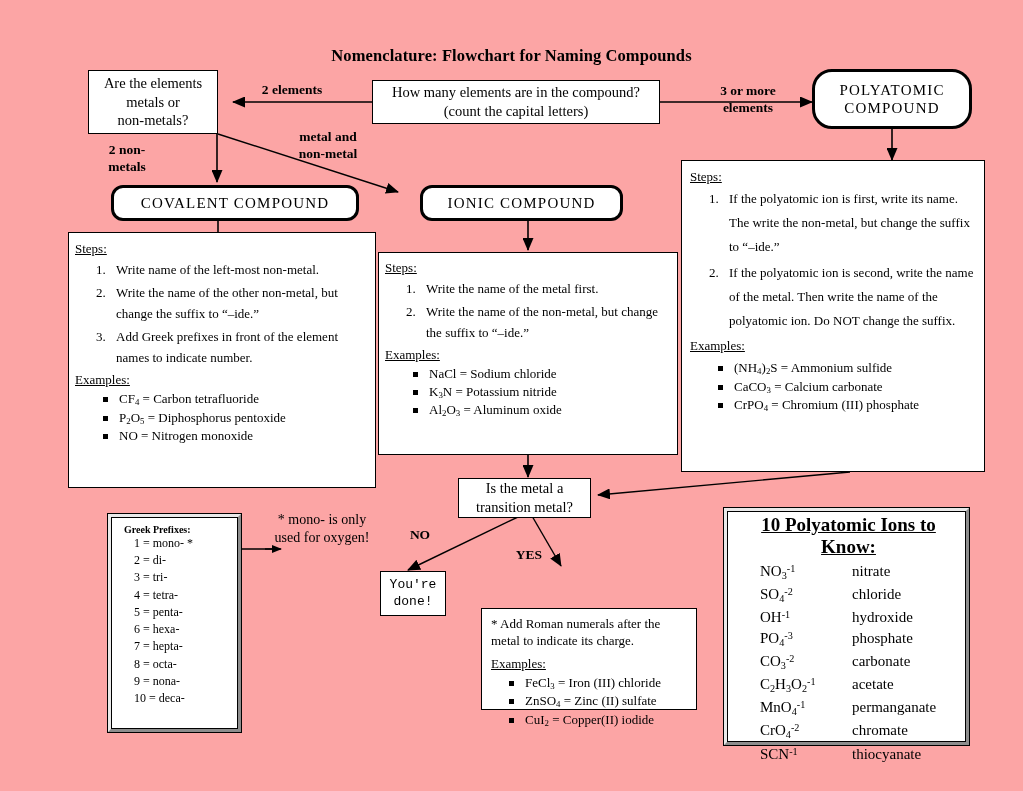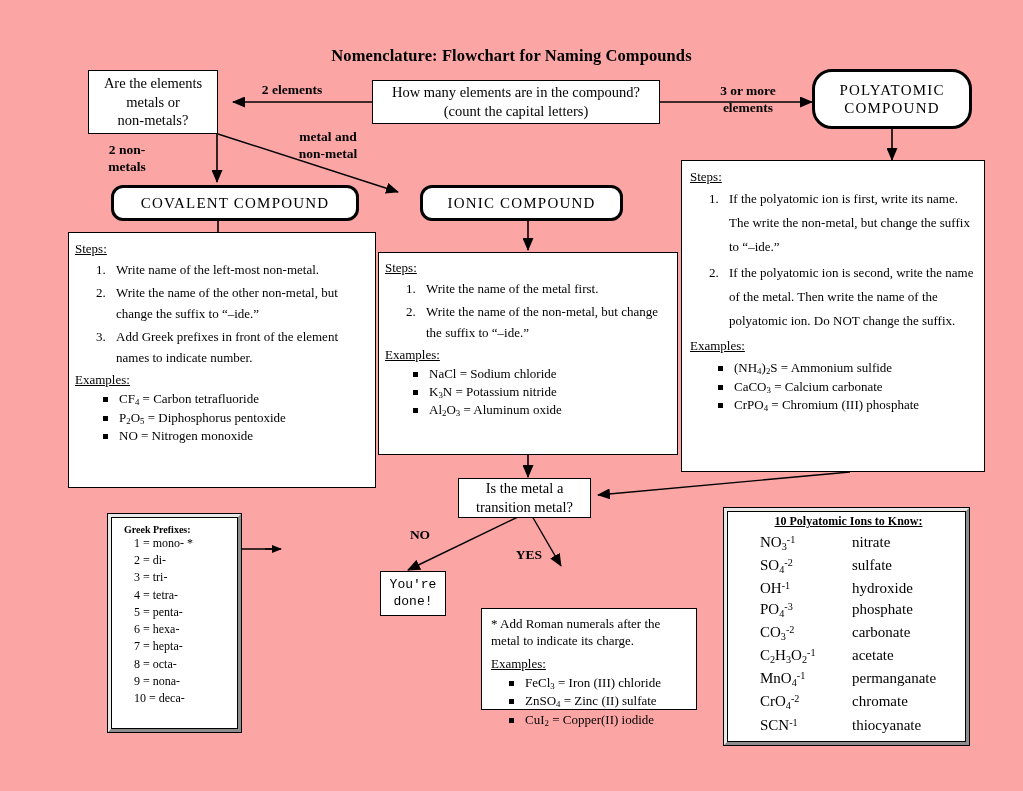--- a/index.html
+++ b/index.html
@@ -110,21 +110,21 @@
     border: 1px solid #000;
     box-sizing: border-box;
     background: #fff;
   }
 
   .prefix-title { font-weight: bold; font-size: 10px; }
   .prefix-line { font-size: 12px; line-height: 1.435; }
 
   .ion-title {
     font-weight: bold;
-    font-size: 12px;
+    font-size: 19px;
     text-decoration: underline;
     text-align: center;
   }
   .ion-row { display: flex; font-size: 15px; line-height: 1.0; }
   .ion-f { width: 92px; }
   .ion-n { }
 
   .note { font-size: 14px; text-align: center; line-height: 1.3; }
 
   svg.lines { position: absolute; left: 0; top: 0; width: 1023px; height: 791px; pointer-events: none; }
@@ -280,32 +280,33 @@
         <div class="prefix-line">5 = penta-</div>
         <div class="prefix-line">6 = hexa-</div>
         <div class="prefix-line">7 = hepta-</div>
         <div class="prefix-line">8 = octa-</div>
         <div class="prefix-line">9 = nona-</div>
         <div class="prefix-line">10 = deca-</div>
       </div>
     </div>
   </div>
 
+  <div class="abs note" style="left:266px; top:511px; width:112px;">* mono- is only used for oxygen!</div>
 
   <div class="abs bevel" style="left:724px; top:508px; width:245px; height:237px;">
     <div class="bevel-inner" style="padding:2px 6px 4px 10px;">
       <div class="ion-title">10 Polyatomic Ions to Know:</div>
       <div style="padding-left:22px; margin-top:3px;">
         <div class="ion-row" style="padding:3px 0;">
           <span class="ion-f">NO<sub>3</sub><sup>-1</sup></span>
           <span class="ion-n">nitrate</span>
         </div>
         <div class="ion-row" style="padding:3px 0;">
           <span class="ion-f">SO<sub>4</sub><sup>-2</sup></span>
-          <span class="ion-n">sulfate</span>
+          <span class="ion-n">chloride</span>
         </div>
         <div class="ion-row" style="padding:3px 0;">
           <span class="ion-f">OH<sup>-1</sup></span>
           <span class="ion-n">hydroxide</span>
         </div>
         <div class="ion-row" style="padding:3px 0;">
           <span class="ion-f">PO<sub>4</sub><sup>-3</sup></span>
           <span class="ion-n">phosphate</span>
         </div>
         <div class="ion-row" style="padding:3px 0;">

